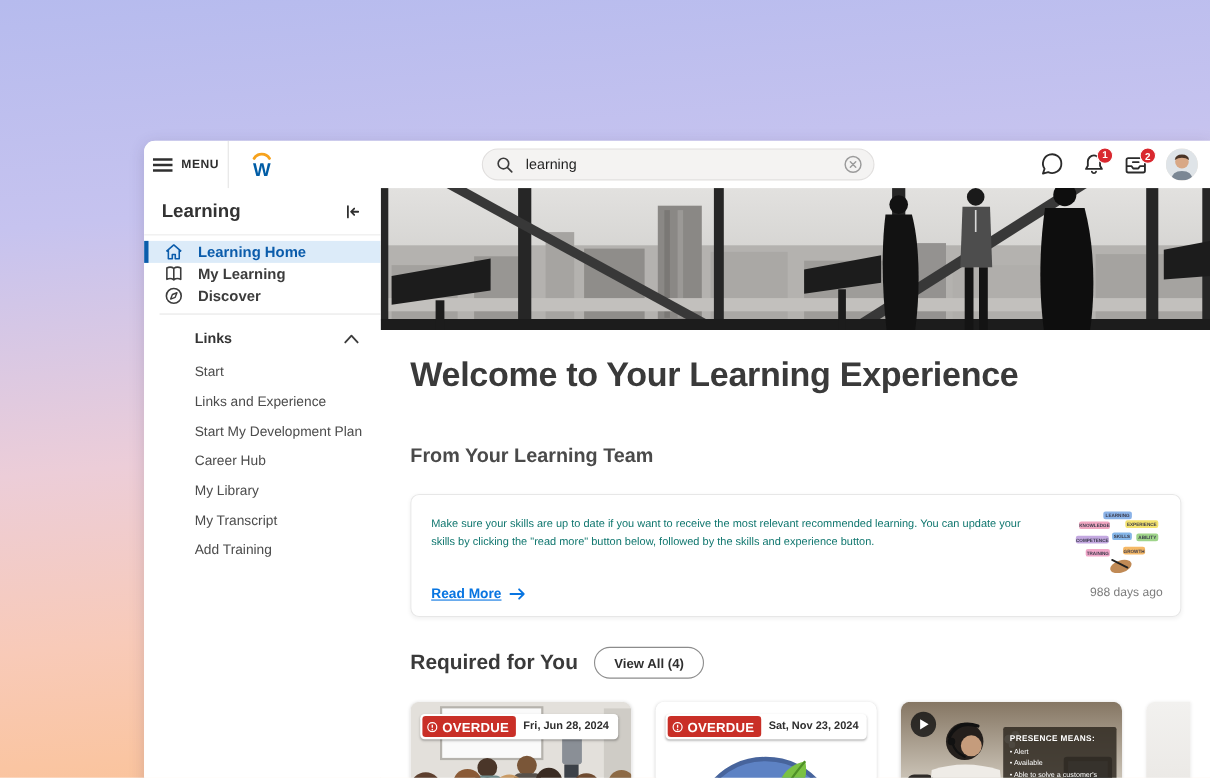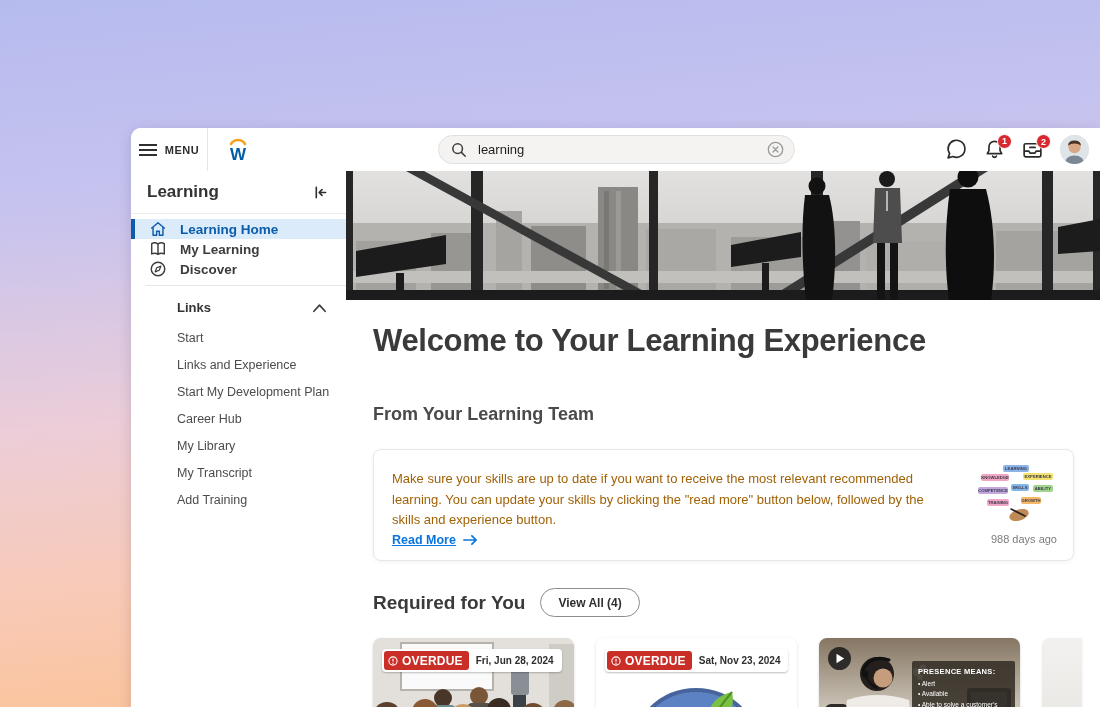--- a/index.html
+++ b/index.html
@@ -54,21 +54,21 @@
   .links-list{padding:10px 0 0 46px;display:flex;flex-direction:column;}
   .link-item{display:block;font-size:12.5px;color:#4c4c4c;text-decoration:none;line-height:27px;cursor:pointer;}
   
   .main{flex:1;position:relative;background:#fff;overflow:hidden;}
   .hero{height:129px;display:block;width:100%;}
   .content{padding:0 26px 0 27px;}
   h1.welcome{font-size:31px;font-weight:bold;color:#3a3a3a;margin:23px 0 0;letter-spacing:-.3px;}
   h2.fromteam{font-size:18px;font-weight:bold;color:#4a4a4a;margin:45px 0 0;}
   .announce{position:relative;margin-top:24px;height:112px;border:1px solid #e7e7e7;border-radius:8px;
     box-shadow:0 1px 4px rgba(0,0,0,.06);padding:19px 18px 16px;}
-  .announce p{margin:0;width:555px;font-size:13px;line-height:1.58;color:#a16207;}
+  .announce p{margin:0;width:555px;font-size:10px;line-height:1.58;color:#0f766e;}
   .announce-foot{position:absolute;left:18px;right:16px;bottom:13px;display:flex;align-items:flex-start;}
   .read-more{display:flex;align-items:center;gap:7px;background:none;border:0;padding:0;cursor:pointer;}
   .read-more span{font-size:12.5px;font-weight:bold;color:var(--link_blue);text-decoration:underline;
     font-family:"Liberation Sans",sans-serif;}
   .age{margin-left:auto;font-size:11px;color:#7c7c7c;}
   .thumb{position:absolute;right:16px;top:13px;width:80px;height:58px;}
   .required-row{margin-top:27px;display:flex;align-items:center;gap:15px;}
   .required-row h2{font-size:19px;font-weight:bold;color:#3a3a3a;margin:0;}
   .view-all{height:29px;padding:0 17px;border:1.5px solid #8c8c8c;border-radius:16px;background:#fff;
     font-size:12px;font-weight:bold;color:#2f2f2f;cursor:pointer;font-family:"Liberation Sans",sans-serif;}

